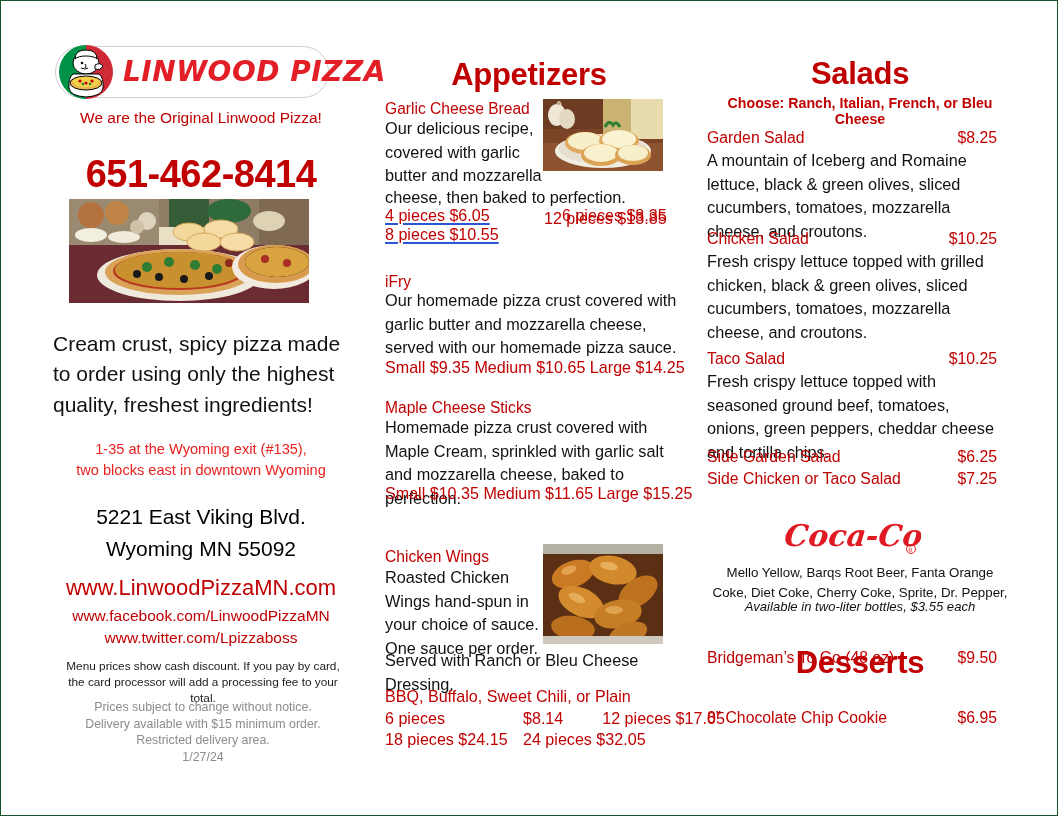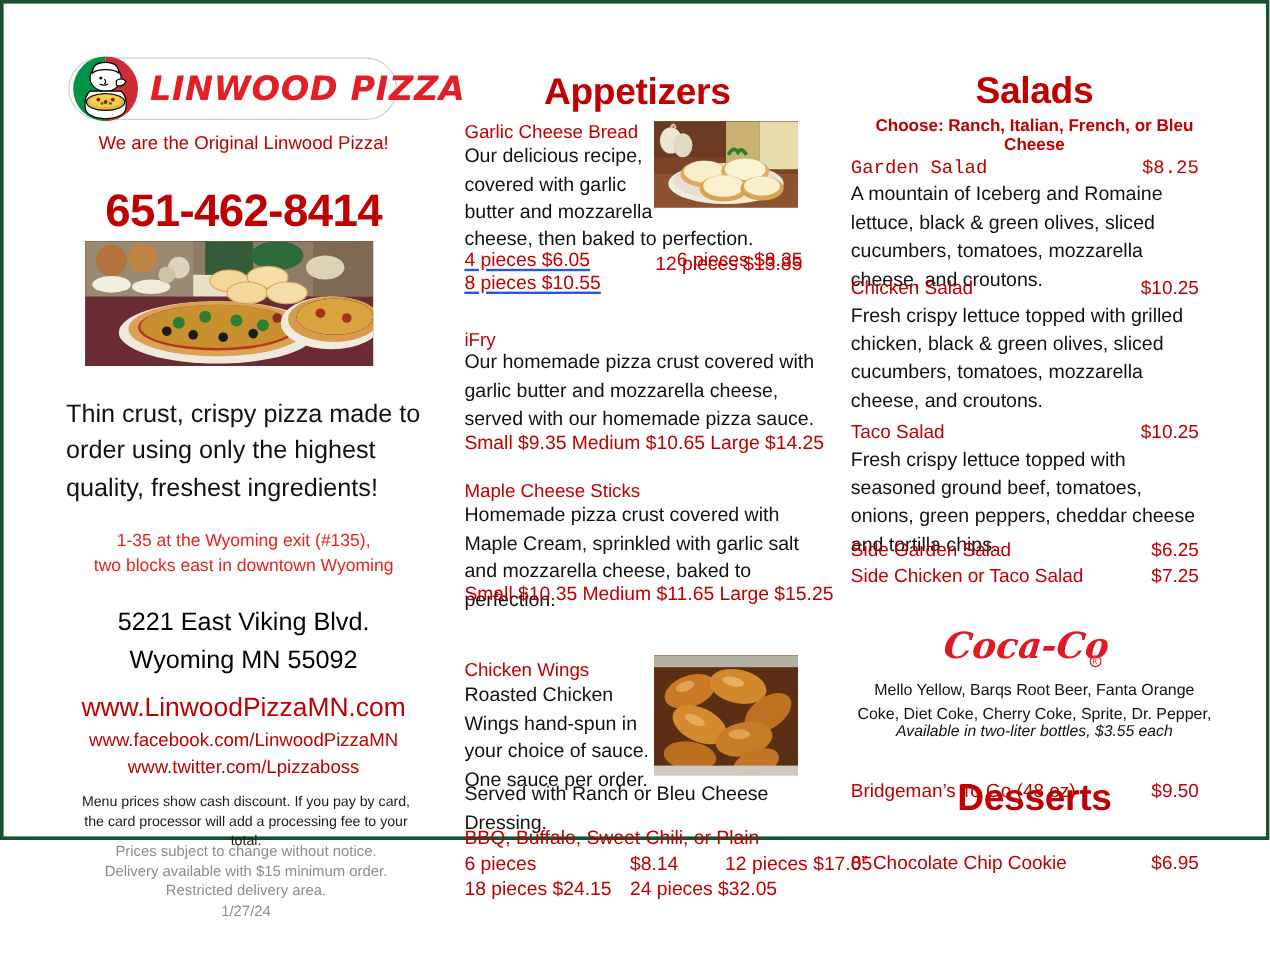--- a/index.html
+++ b/index.html
@@ -4,23 +4,23 @@
 <style>
   * { box-sizing: border-box; margin: 0; padding: 0; }
   html, body {
     width: 1058px; height: 816px;
     background: #ffffff;
     font-family: "Liberation Sans", sans-serif;
     overflow: hidden;
   }
   #page {
     position: relative;
-    width: 1058px; height: 700px;
+    width: 1058px; height: 816px;
     background: #ffffff;
-    border: 3px solid #14532d;
+    border: 1px solid #14532d;
   }
 
   
   .col { position: absolute; top: 0; }
   #col-left   { left: 40px;  width: 320px; }
   #col-mid    { left: 378px; width: 300px; }
   #col-right  { left: 700px; width: 318px; }
 
   
   #logo-wrap {
@@ -169,21 +169,21 @@
   .salad-row {
     position: absolute; left: 6px; width: 290px;
     display: flex; justify-content: space-between; align-items: baseline;
   }
   .salad-row .nm { color:#c00000; font-size:15.8px; }
   .salad-row .pr { color:#c00000; font-size:15.8px; }
   .salad-body {
     position:absolute; left:6px; width:298px;
     color:#111111; font-size:16.3px; line-height:1.45;
   }
-  #sal1-row { top:128px;font-family:Liberation Mono, monospace; } #sal1-body { top:148px; }
+  #sal1-row { top:128px; } #sal1-body { top:148px; }
   #sal2-row { top:229px;gap:24px; } #sal2-body { top:249px; }
   #sal3-row { top:349px; } #sal3-body { top:369px; }
   #side1-row { top:447px; } #side2-row { top:469px; }
 
   #coke-logo { position:absolute; left:84px; top:512px; width:136px; height:44px; }
   #coke-flavors {
     position:absolute; left:0px; top:562px; width:318px;
     text-align:center; color:#111111; font-size:13.3px; line-height:1.5;
   }
   #coke-note {
@@ -265,21 +265,21 @@
         <circle cx="160" cy="64" r="4" fill="#8e2b1d"></circle>
         <ellipse cx="205" cy="68" rx="42" ry="22" fill="#f2eade"></ellipse>
         <ellipse cx="207" cy="65" rx="38" ry="19" fill="#d89b4d"></ellipse>
         <ellipse cx="208" cy="63" rx="32" ry="15" fill="#e0a martial"></ellipse>
         <ellipse cx="208" cy="63" rx="32" ry="15" fill="#d9a33f"></ellipse>
         <circle cx="196" cy="60" r="4" fill="#a82f22"></circle>
         <circle cx="218" cy="64" r="4" fill="#a82f22"></circle>
       </svg>
     </div>
 
-    <div id="desc">Thin crust, crispy pizza made to order using only the highest quality, freshest ingredients!</div>
+    <div id="desc">Cream crust, spicy pizza made to order using only the highest quality, freshest ingredients!</div>
 
     <div id="directions">
       <div>1-35 at the Wyoming exit (#135),</div>
       <div>two blocks east in downtown Wyoming</div>
     </div>
 
     <div id="address">
       <div>5221 East Viking Blvd.</div>
       <div>Wyoming MN 55092</div>
     </div>

